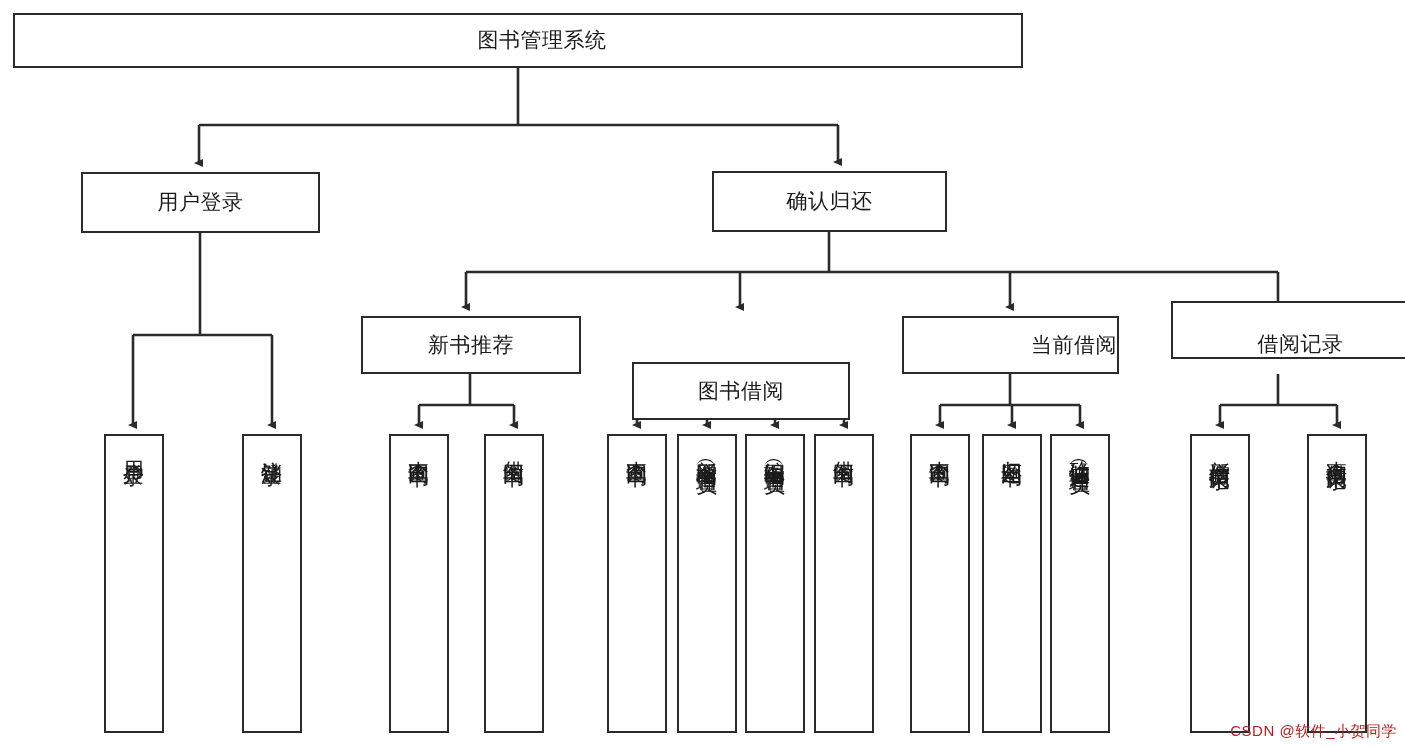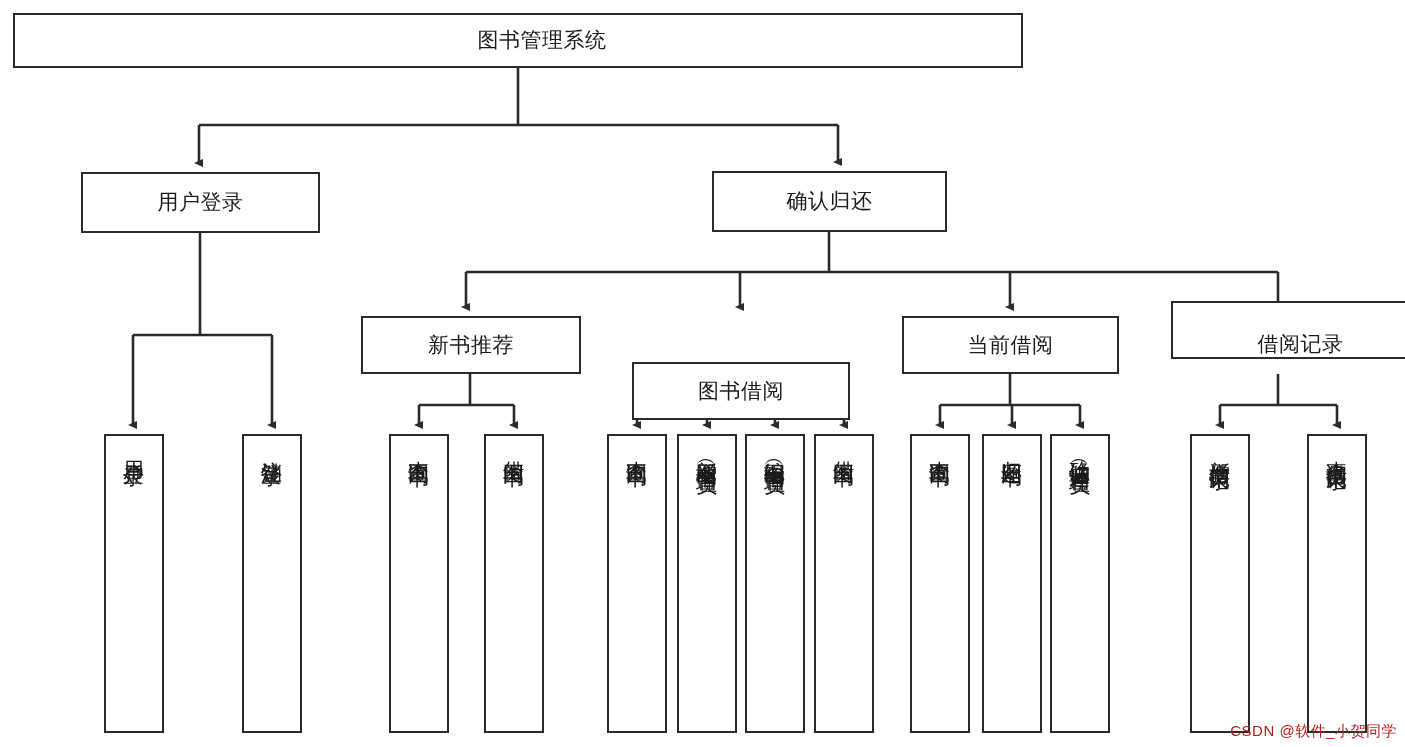--- a/index.html
+++ b/index.html
@@ -139,21 +139,21 @@
   <div class="node horiz" style="left:712px; top:171px; width:235px; height:61px;">
     <span class="label">确认归还</span>
   </div>
 
   <div class="node horiz" style="left:361px; top:316px; width:220px; height:58px;">
     <span class="label">新书推荐</span>
   </div>
   <div class="node horiz" style="left:632px; top:316px; width:218px; height:58px;margin-top:46px;">
     <span class="label">图书借阅</span>
   </div>
-  <div class="node horiz" style="left:902px; top:316px; width:217px; height:58px;">
+  <div class="node horiz" style="left:902px; top:316px; width:217px; height:58px;justify-content:flex-end;">
     <span class="label">当前借阅</span>
   </div>
   <div class="node horiz" style="left:1171px; top:301px; width:259px; height:58px;align-items:flex-end;">
     <span class="label">借阅记录</span>
   </div>
 
   <div class="node vert" style="left:104px; top:434px; width:60px; height:299px;">
     <span class="label">用户登录</span>
   </div>
   <div class="node vert" style="left:242px; top:434px; width:60px; height:299px;">

